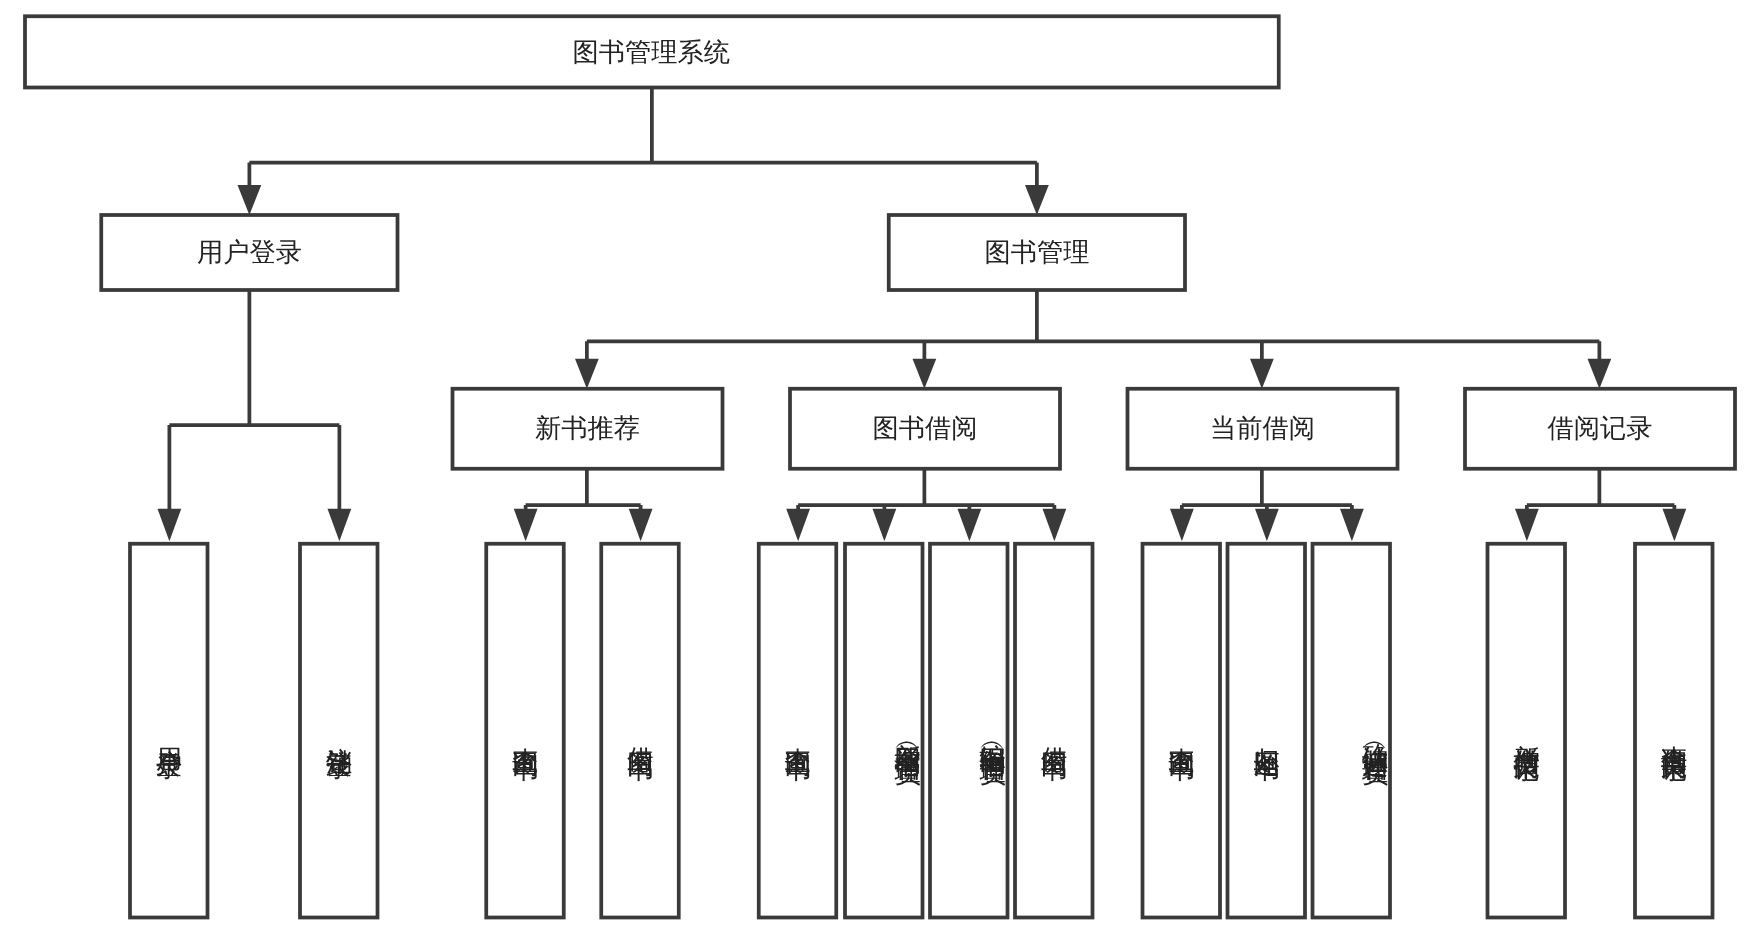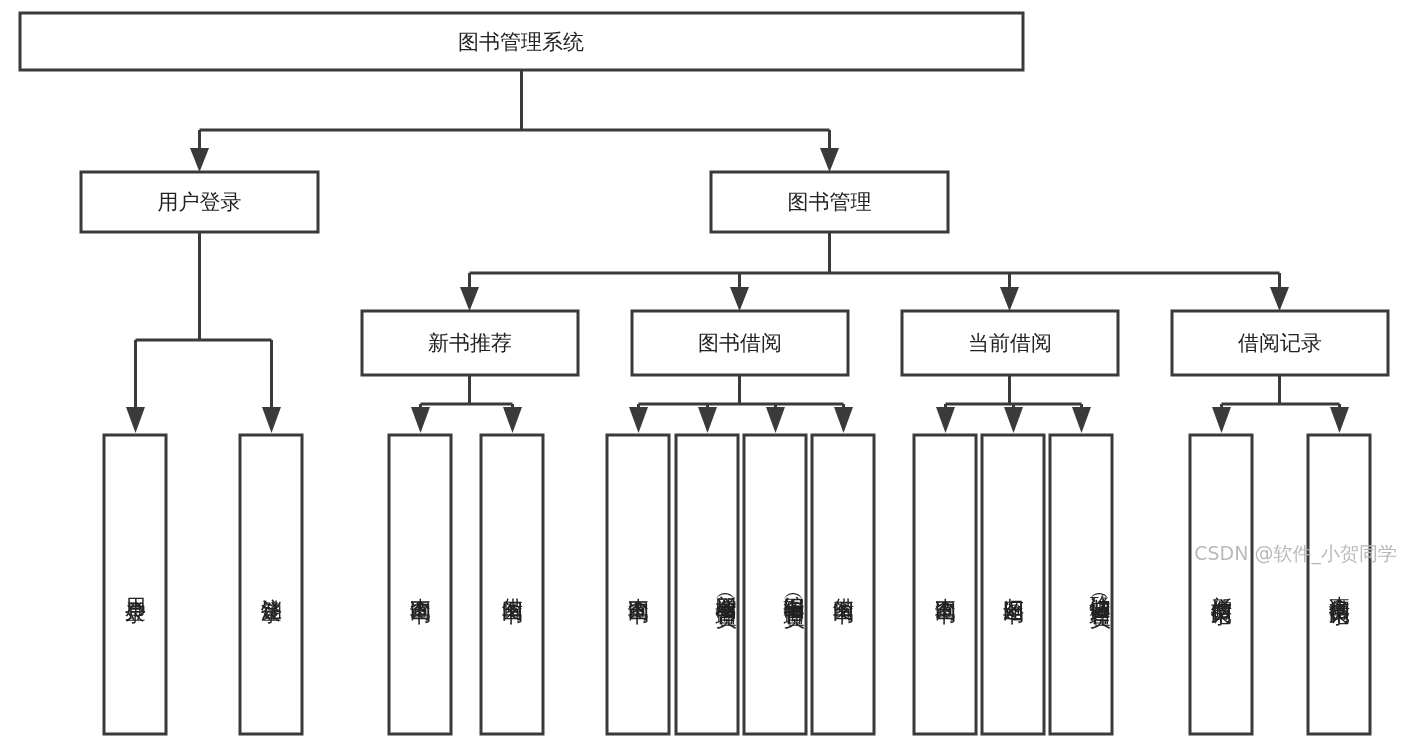--- a/index.html
+++ b/index.html
@@ -234,15 +234,14 @@
   <div class="leaf-label-wrap" style="left:607px; top:435px; width:62px; height:299px;">查询图书</div>
   <div class="leaf-label-wrap top-aligned" style="left:676px; top:435px; width:62px; height:299px;">新增图书（管理员）</div>
   <div class="leaf-label-wrap top-aligned" style="left:744px; top:435px; width:62px; height:299px;">编辑图书（管理员）</div>
   <div class="leaf-label-wrap" style="left:812px; top:435px; width:62px; height:299px;">借阅图书</div>
   <div class="leaf-label-wrap" style="left:914px; top:435px; width:62px; height:299px;">查询图书</div>
   <div class="leaf-label-wrap" style="left:982px; top:435px; width:62px; height:299px;">归还图书</div>
   <div class="leaf-label-wrap top-aligned" style="left:1050px; top:435px; width:62px; height:299px;">确认归还（管理员）</div>
   <div class="leaf-label-wrap" style="left:1190px; top:435px; width:62px; height:299px;">新增借阅记录</div>
   <div class="leaf-label-wrap" style="left:1308px; top:435px; width:62px; height:299px;">查询借阅记录</div>
 
-  <div class="watermark">CSDN @软件_小贺同学</div>
 
 </div>
 
 </body></html>

